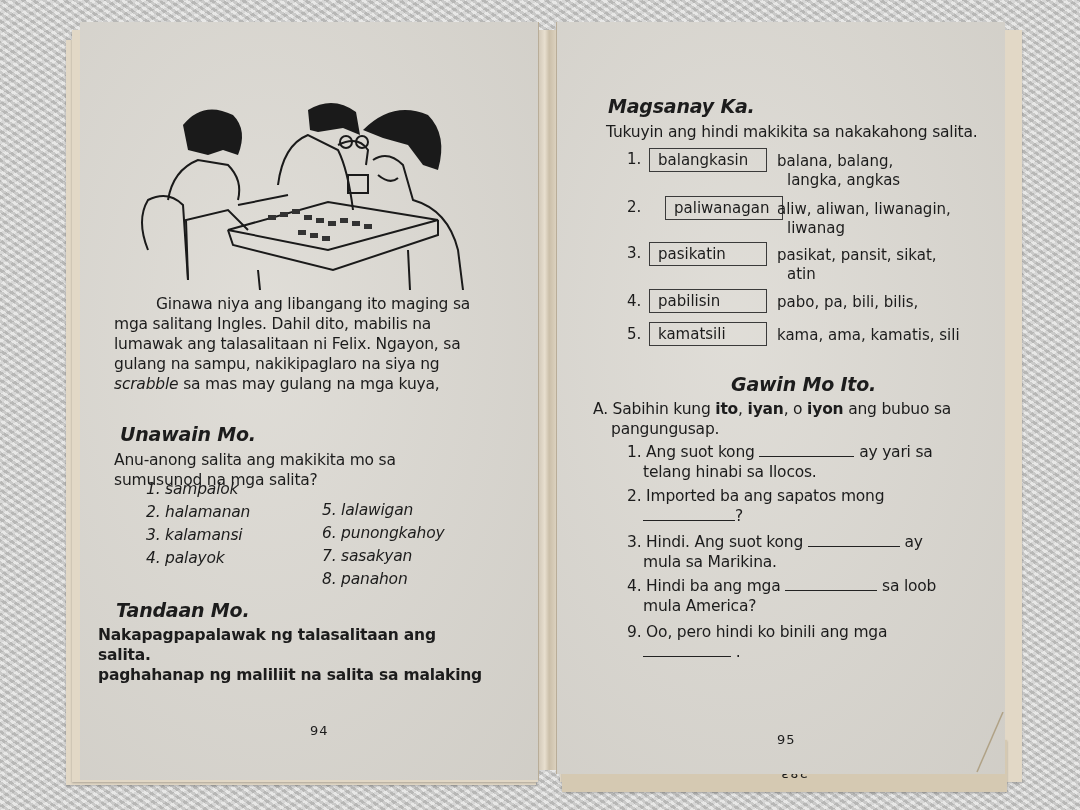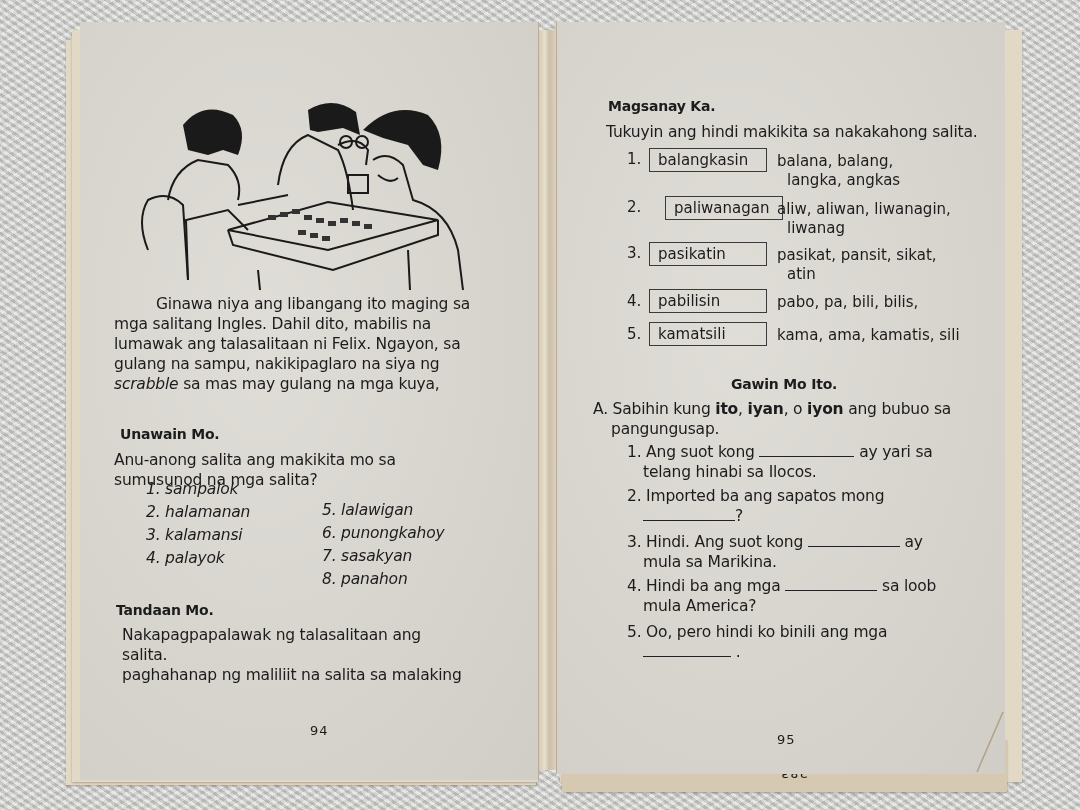--- a/index.html
+++ b/index.html
@@ -10,21 +10,21 @@
       repeating-linear-gradient(-30deg, rgba(255,255,255,.25) 0 4px, rgba(120,120,120,.15) 4px 8px);
     font-family:"DejaVu Sans", sans-serif; color:#1c1c1c;}
   .stack{position:absolute;background:#e2d8c6;box-shadow:0 1px 2px rgba(0,0,0,.25);}
   .page{position:absolute;background:#d9d6cf;
     background-image:radial-gradient(ellipse at 40% 40%, rgba(255,255,255,.18), rgba(0,0,0,.04));}
   #left-page{left:80px;top:22px;width:458px;height:758px;border-right:1px solid #b9ad98;}
   #right-page{left:556px;top:22px;width:448px;height:752px;border-left:1px solid #b9ad98;}
   .gutter{position:absolute;left:536px;top:30px;width:22px;height:740px;
     background:linear-gradient(90deg,#c9bfae,#e8dfcf 40%,#cbbfa9 60%,#e0d6c4);}
   .txt{position:absolute;font-size:15.5px;line-height:20px;letter-spacing:-0.2px;}
-  .h{font-weight:bold;font-size:14px;}
+  .h{font-weight:bold;font-size:19px;font-style:italic;}
   .it{font-style:italic;}
   .pnum{position:absolute;font-size:13px;letter-spacing:1px;}
   .box{position:absolute;border:1.3px solid #3a3a3a;height:22px;line-height:22px;padding-left:8px;font-size:15px;width:108px;}
   .num{position:absolute;font-size:15px;}
   .ans{position:absolute;font-size:15px;line-height:19px;}
   .blank{display:inline-block;border-bottom:1.3px solid #222;height:14px;vertical-align:baseline;}
   svg{position:absolute;}
 </style>
 </head>
 <body>
@@ -95,21 +95,21 @@
     <div>4. palayok</div>
   </div>
   <div class="txt it" style="left:242px;top:477px;line-height:23px;">
     <div>5. lalawigan</div>
     <div>6. punongkahoy</div>
     <div>7. sasakyan</div>
     <div>8. panahon</div>
   </div>
 
   <div class="txt h" style="left:36px;top:578px;">Tandaan Mo.</div>
-  <div class="txt" style="left:42px;top:603px;">
+  <div class="txt" style="left:18px;top:603px;font-weight:bold;">
     <div>Nakapagpapalawak ng talasalitaan ang</div>
     <div>salita.</div>
     <div>paghahanap ng maliliit na salita sa malaking</div>
   </div>
 
   <div class="pnum" style="left:210px;top:701px;margin-left:20px;">94</div>
 </div>
 
 <div class="page" id="right-page">
   <div class="txt h" style="left:51px;top:74px;">Magsanay Ka.</div>
@@ -156,21 +156,21 @@
 
   <div class="txt" style="left:70px;top:420px;width:370px;">
     <div><span>1. Ang suot kong </span><span class="blank" style="width:95px;"></span><span> ay yari sa</span></div>
     <div style="padding-left:16px;">telang hinabi sa Ilocos.</div>
     <div style="margin-top:4px;">2. Imported ba ang sapatos mong</div>
     <div style="padding-left:16px;"><span class="blank" style="width:92px;"></span><span>?</span></div>
     <div style="margin-top:6px;"><span>3. Hindi.  Ang suot kong </span><span class="blank" style="width:92px;"></span><span> ay</span></div>
     <div style="padding-left:16px;">mula sa Marikina.</div>
     <div style="margin-top:4px;"><span>4. Hindi ba ang mga </span><span class="blank" style="width:92px;"></span><span> sa loob</span></div>
     <div style="padding-left:16px;">mula America?</div>
-    <div style="margin-top:6px;">5. Oo, pero hindi ko binili ang mga</div>
+    <div style="margin-top:6px;">9. Oo, pero hindi ko binili ang mga</div>
     <div style="padding-left:16px;"><span class="blank" style="width:88px;"></span><span> .</span></div>
   </div>
 
   <div class="pnum" style="left:220px;top:710px;">95</div>
   <svg style="left:418px;top:690px;" width="30" height="62">
       <path d="M28 0 L2 60" stroke="#b0a286" stroke-width="1.5" fill="none"></path>
     </svg>
 </div>
 
 </body></html>

